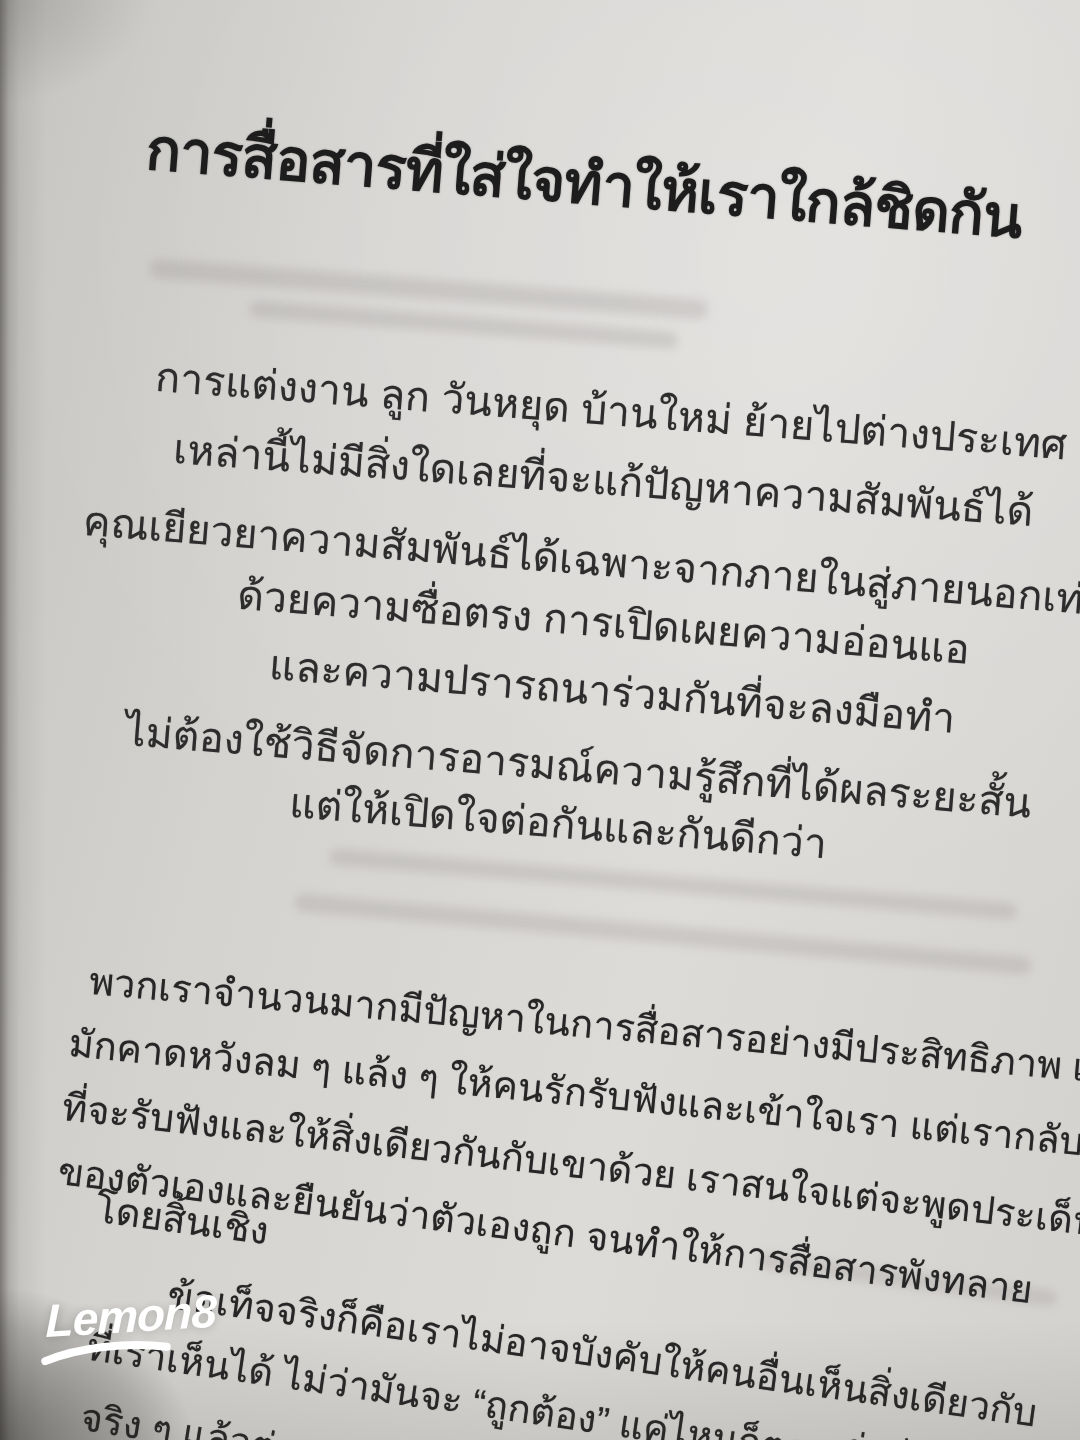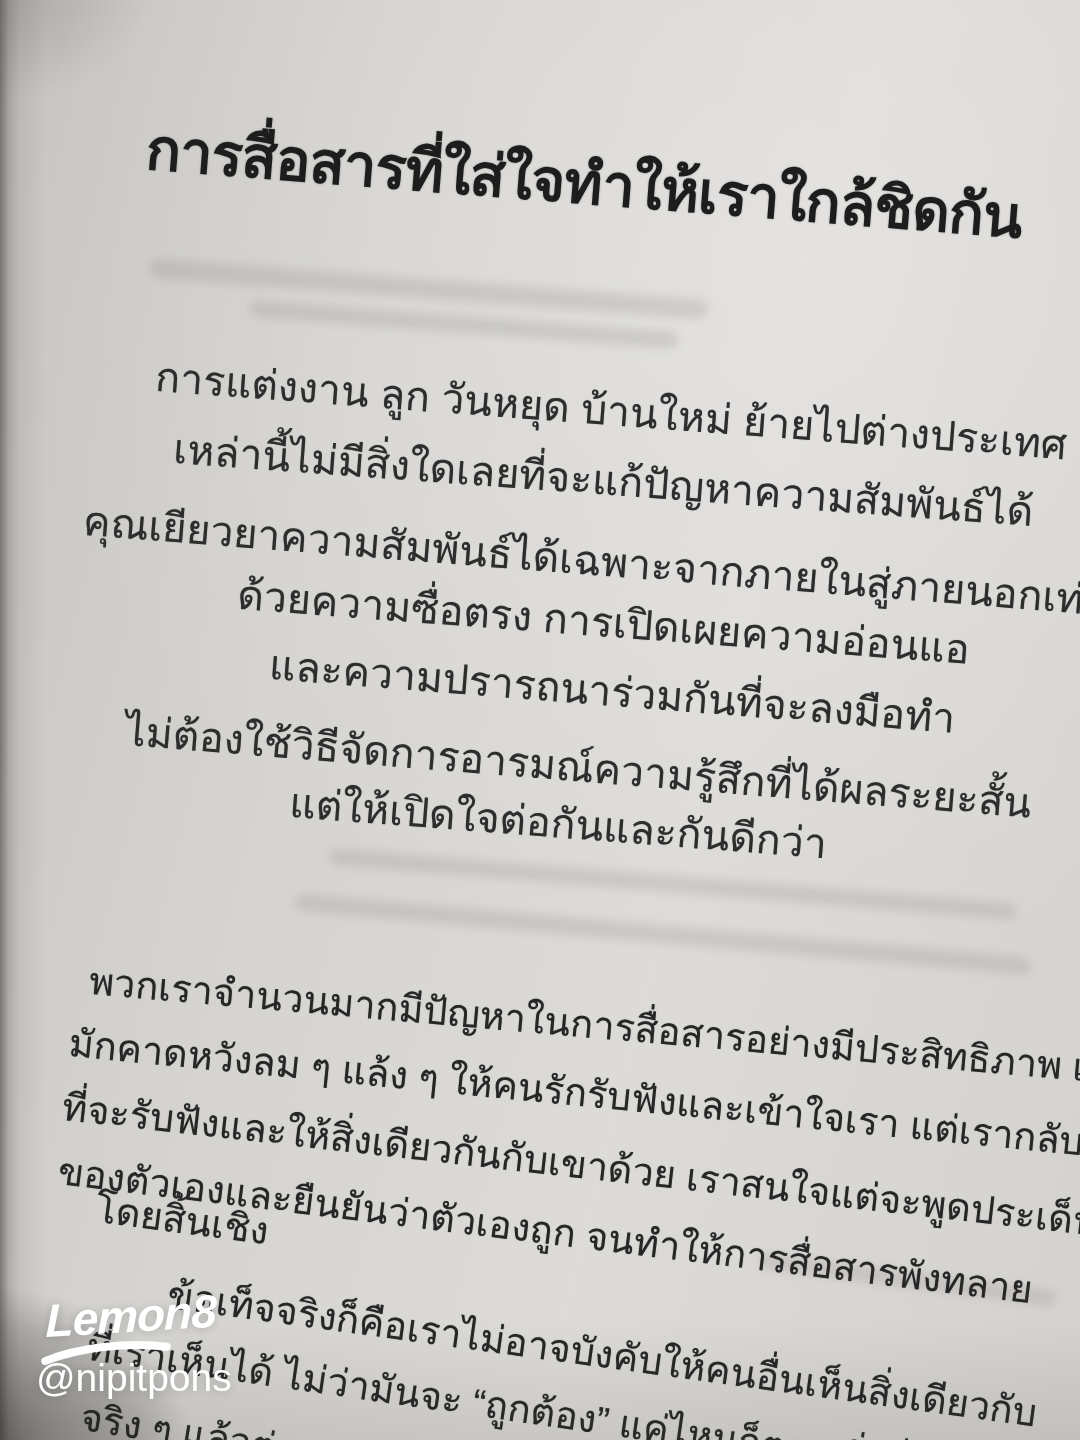--- a/index.html
+++ b/index.html
@@ -100,15 +100,14 @@
   <div class="corner-top-left"></div>
   <div class="corner-bottom-left"></div>
   <div class="vignette-bottom"></div>
 
   <div class="wm wm-brand">Lemon8</div>
   <div class="wm-swoosh">
     <svg width="132" height="24" viewBox="0 0 132 24">
       <path d="M5 18 C 38 6, 88 3, 127 10" stroke="#ffffff" stroke-width="8" fill="none" stroke-linecap="round"></path>
     </svg>
   </div>
-  <div class="wm wm-user">@nipitpons</div>
 
 </div>
 
 </body></html>

